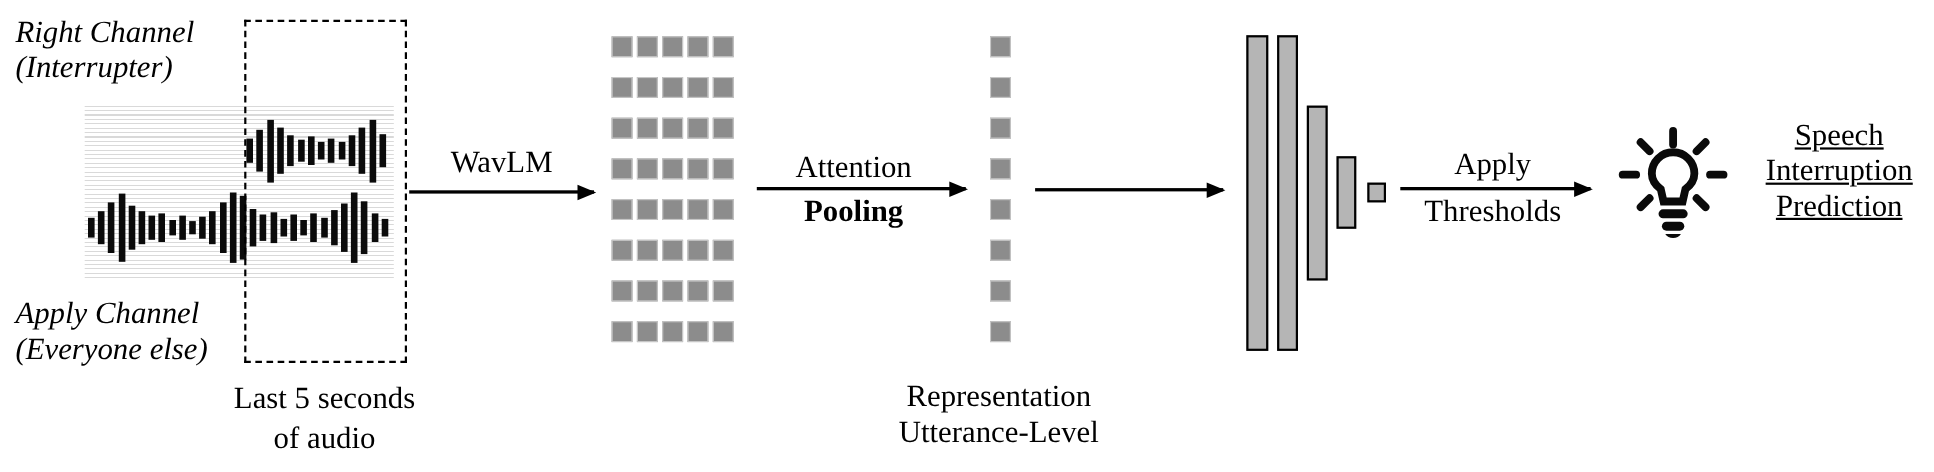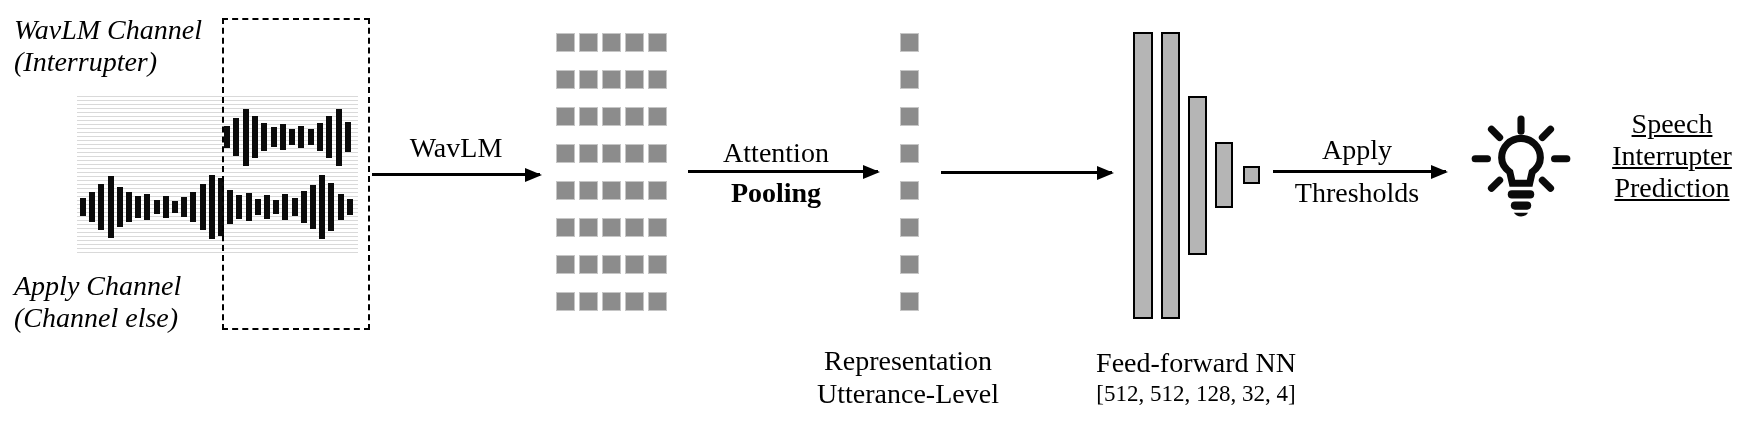--- a/index.html
+++ b/index.html
@@ -26,26 +26,26 @@
   .sq{position:absolute;box-sizing:border-box;border:1px solid #c6c6c6;}
   .ffbar{position:absolute;box-sizing:border-box;border:2.5px solid #000;}
   .bulb{position:absolute;left:1470px;top:114px;}
 </style>
 </head>
 <body>
 
 <div class="canvas">
 
   <div class="chan-label" style="left:14px;top:14px;">
-    <div>WavLM Channel</div>
+    <div>Right Channel</div>
     <div>(Interrupter)</div>
   </div>
   <div class="chan-label" style="left:14px;top:270px;">
     <div>Apply Channel</div>
-    <div>(Channel else)</div>
+    <div>(Everyone else)</div>
   </div>
 
   <div class="wave-block">
     <div class="wave" id="wave-right" style="left:147px;top:0;width:134px;height:82px;">
         <div class="wbar" style="left: 0px; height: 22px; top: 30px;"></div>
         <div class="wbar" style="left: 9.3px; height: 38px; top: 22px;"></div>
         <div class="wbar" style="left: 18.6px; height: 57px; top: 12.5px;"></div>
         <div class="wbar" style="left: 27.9px; height: 42px; top: 20px;"></div>
         <div class="wbar" style="left: 37.2px; height: 28px; top: 27px;"></div>
         <div class="wbar" style="left: 46.5px; height: 20px; top: 31px;"></div>
@@ -86,20 +86,24 @@
         <div class="wbar" style="left: 220.8px; height: 32px; top: 25px;"></div>
         <div class="wbar" style="left: 230px; height: 44px; top: 19px;"></div>
         <div class="wbar" style="left: 239.2px; height: 64px; top: 9px;"></div>
         <div class="wbar" style="left: 248.4px; height: 48px; top: 17px;"></div>
         <div class="wbar" style="left: 257.6px; height: 26px; top: 28px;"></div>
         <div class="wbar" style="left: 266.8px; height: 16px; top: 33px;"></div>
       </div>
   </div>
 
   <div class="dashed-box"></div>
+  <div class="caption" style="left:295px;top:345px;line-height:36px;">
+    <div>Last 5 seconds</div>
+    <div>of audio</div>
+  </div>
 
   <div class="arrow" style="left:372px;top:173px;width:168px;">
       <div class="head"></div>
     </div>
   <div class="arrow-label" style="left:456px;top:132px;">WavLM</div>
 
   <div id="ssl-grid" style="position:absolute;left:556px;top:33px;width:111px;height:278px;">
       <div class="sq" style="left: 0px; top: 0px; width: 19px; height: 19px; background: rgb(140, 140, 140);"></div>
       <div class="sq" style="left: 23px; top: 0px; width: 19px; height: 19px; background: rgb(140, 140, 140);"></div>
       <div class="sq" style="left: 46px; top: 0px; width: 19px; height: 19px; background: rgb(140, 140, 140);"></div>
@@ -167,24 +171,20 @@
       <div class="head"></div>
     </div>
 
   <div id="ffnn">
       <div class="ffbar" title="512" style="left: 1133px; top: 31.5px; width: 20px; height: 287px; background: rgb(181, 181, 181); border-color: rgb(0, 0, 0);"></div>
       <div class="ffbar" title="512" style="left: 1161px; top: 31.5px; width: 19px; height: 287px; background: rgb(181, 181, 181); border-color: rgb(0, 0, 0);"></div>
       <div class="ffbar" title="128" style="left: 1188px; top: 95.5px; width: 19px; height: 159px; background: rgb(181, 181, 181); border-color: rgb(0, 0, 0);"></div>
       <div class="ffbar" title="32" style="left: 1215px; top: 142px; width: 18px; height: 66px; background: rgb(181, 181, 181); border-color: rgb(0, 0, 0);"></div>
       <div class="ffbar" title="4" style="left: 1243px; top: 166px; width: 17px; height: 18px; background: rgb(181, 181, 181); border-color: rgb(0, 0, 0);"></div>
     </div>
-  <div class="caption" style="left:1196px;top:346px;">
-    <div>Feed-forward NN</div>
-    <div class="small">[512, 512, 128, 32, 4]</div>
-  </div>
 
   <div class="arrow" style="left:1273px;top:170px;width:173px;">
       <div class="head"></div>
     </div>
   <div class="arrow-label" style="left:1357px;top:134px;">Apply</div>
   <div class="arrow-label" style="left:1357px;top:177px;">Thresholds</div>
 
   <svg class="bulb" width="102" height="114" viewBox="0 0 100 112">
     <g stroke="#0a0a0a" stroke-width="7" stroke-linecap="round" fill="none">
 
@@ -200,17 +200,17 @@
     </g>
     <g stroke="#0a0a0a" stroke-linecap="round">
       <line x1="41" y1="79" x2="59" y2="79" stroke-width="8"></line>
       <line x1="44" y1="90" x2="56" y2="90" stroke-width="8"></line>
     </g>
     <path d="M 43 97 A 8 7 0 0 0 57 97 Z" fill="#0a0a0a" stroke="none"></path>
   </svg>
 
   <div class="caption" style="left:1672px;top:108px;line-height:32px;text-decoration:underline;">
     <div>Speech</div>
-    <div>Interrupter</div>
+    <div>Interruption</div>
     <div>Prediction</div>
   </div>
 
 </div>
 
 </body></html>

